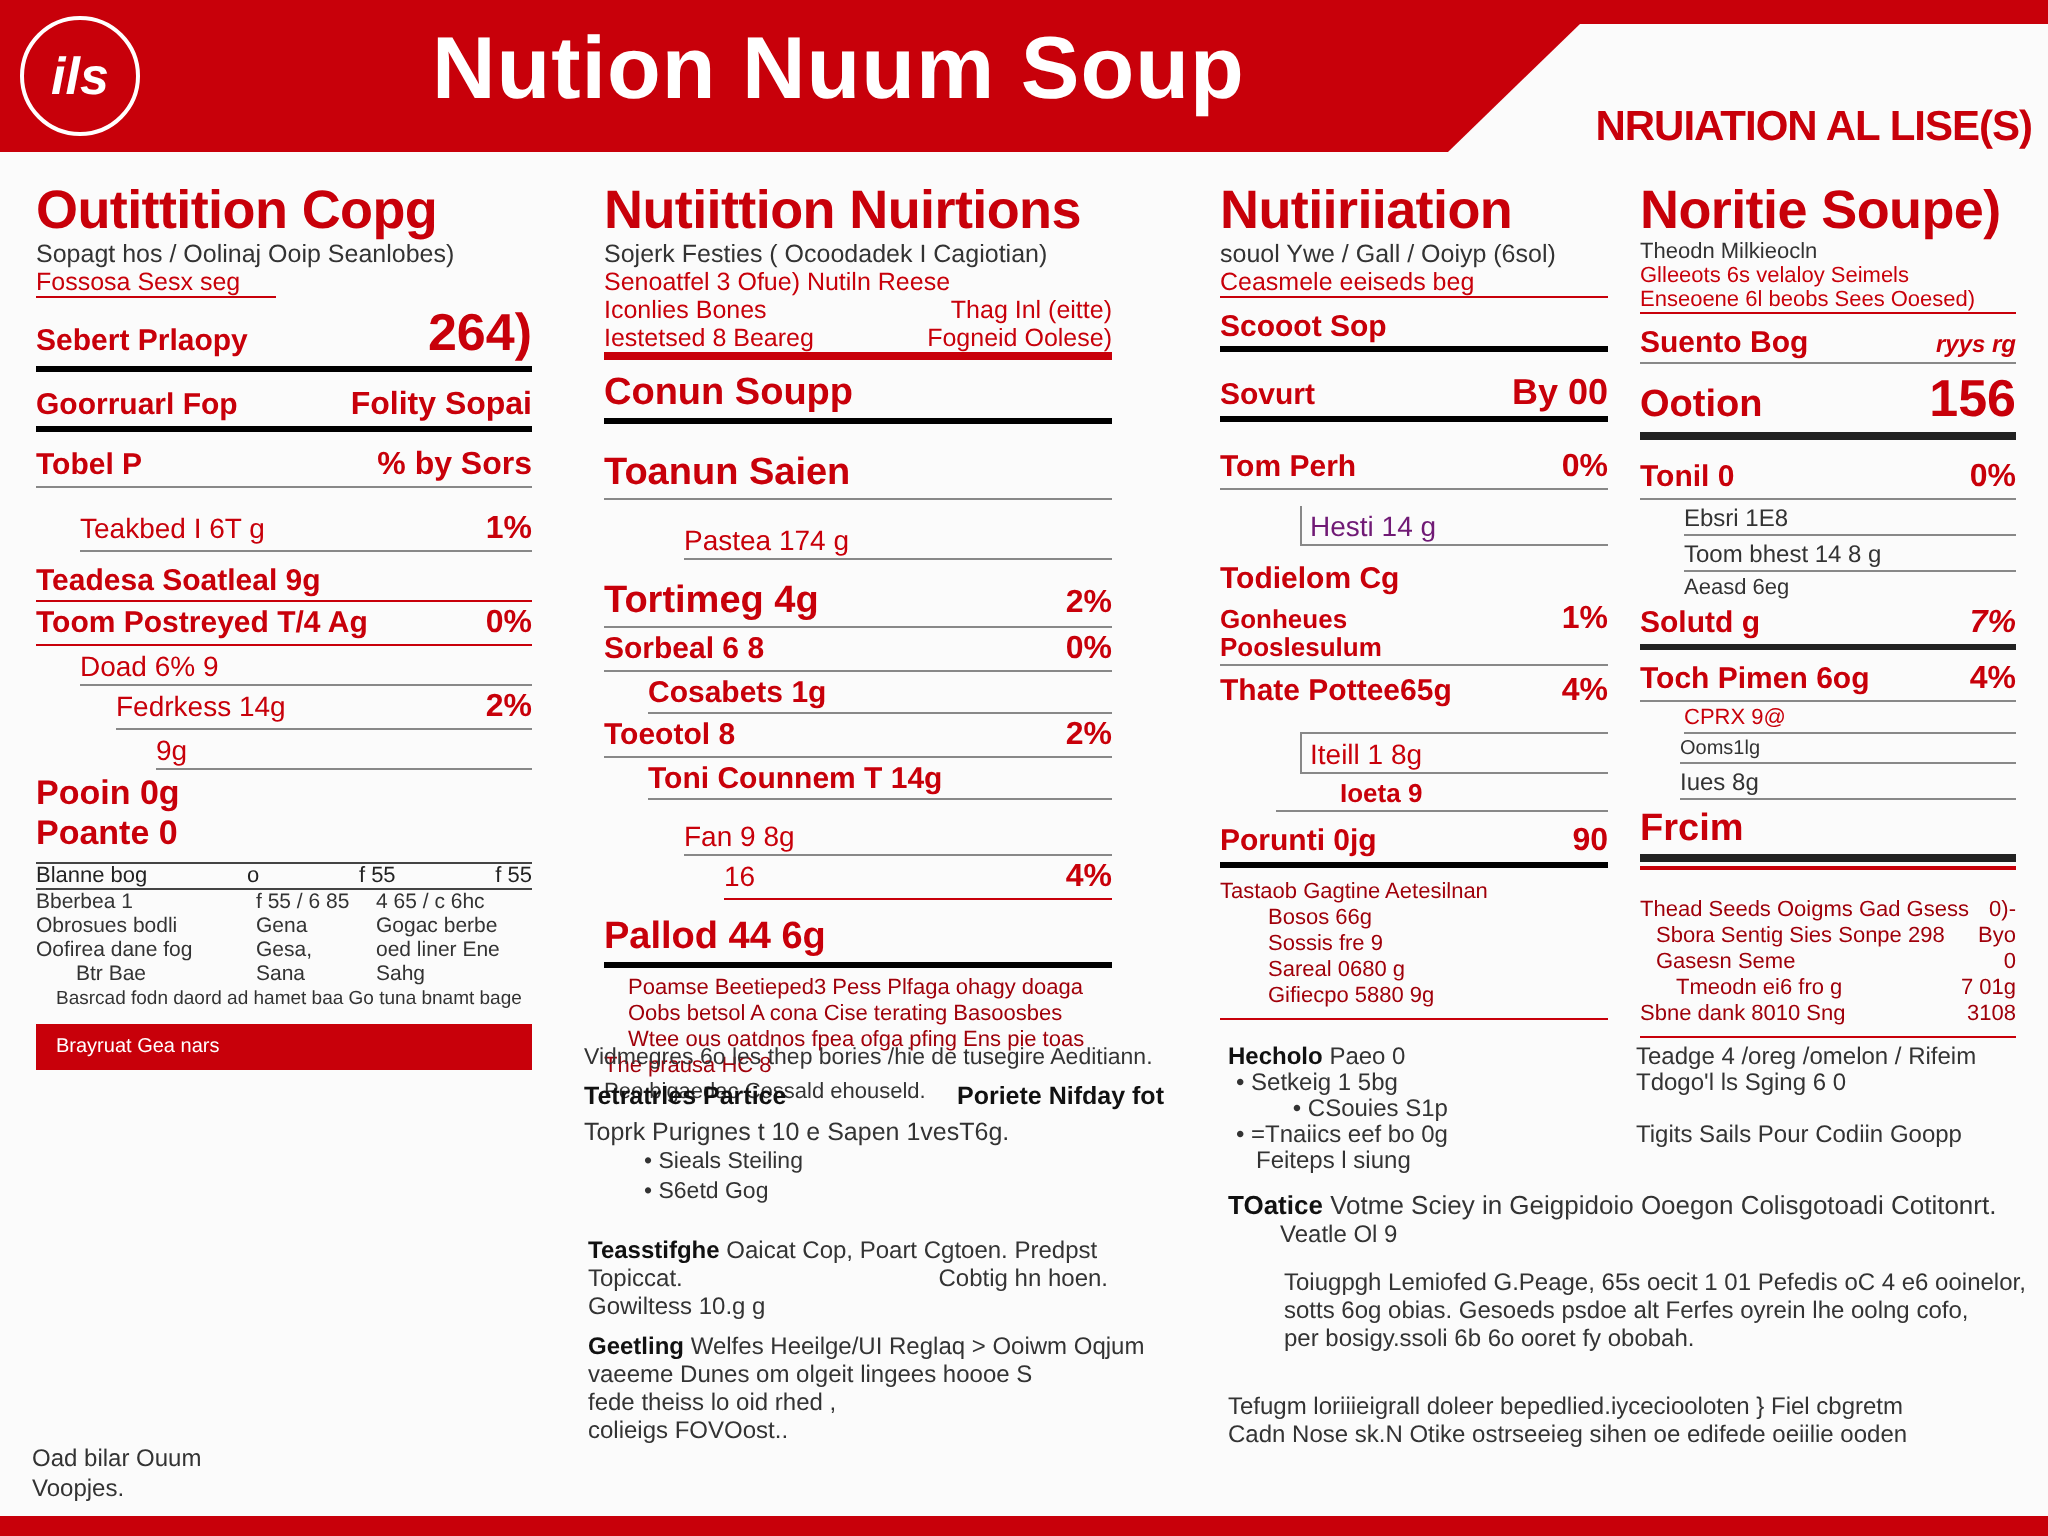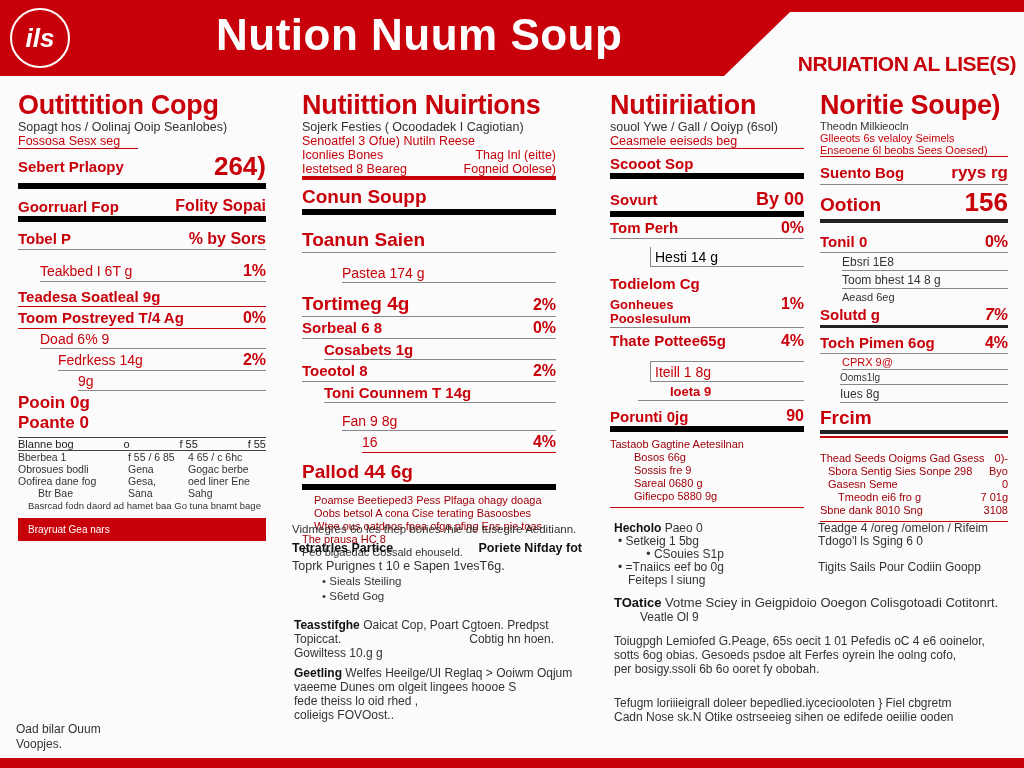--- a/index.html
+++ b/index.html
@@ -13,21 +13,21 @@
     display: flex; align-items: center; justify-content: center; color: #fff; font-weight: bold; font-size: 26px; font-style: italic; }
   .banner-title { position: absolute; left: 216px; top: 10px; color: #fff; font-size: 44px; font-weight: bold; letter-spacing: 0.5px; }
   .banner-subtitle { position: absolute; right: 8px; top: 52px; color: #c8000a; font-size: 21px; font-weight: bold; letter-spacing: -0.5px; }
 
   .col { position: absolute; top: 90px; }
   .col h2 { color: #c8000a; font-size: 27px; font-weight: bold; line-height: 30px; white-space: nowrap; letter-spacing: -0.3px; }
   .sub { font-size: 12.5px; color: #333; line-height: 14px; white-space: nowrap; }
   .sub.red { color: #c8000a; }
   .row { display: flex; justify-content: space-between; align-items: baseline; border-bottom: 1.5px solid #c8000a;
     padding: 2px 0 1px; white-space: nowrap; }
-  .row.thick { border-bottom: 6px solid #000000; align-items: center; }
+  .row.thick { border-bottom: 3px solid #000000; }
   .row.black { border-bottom: 4px solid #222; }
   .row.gray { border-bottom: 1px solid #888; }
   .row .lbl { color: #c8000a; font-weight: bold; font-size: 15px; }
   .row .lbl.big { font-size: 19px; }
   .row .val { color: #c8000a; font-weight: bold; font-size: 16px; }
   .row .val.big { font-size: 26px; }
   .row.indent { margin-left: 22px; }
   .row.indent2 { margin-left: 40px; }
   .row .lbl.light { font-weight: normal; font-size: 14px; }
   .foot { font-size: 11px; color: #333; line-height: 13px; white-space: nowrap; }
@@ -221,26 +221,26 @@
   <div class="sub">souol Ywe / Gall / Ooiyp (6sol)</div>
   <div class="sub red" style="border-bottom:1.5px solid #c8000a;">Ceasmele eeiseds beg</div>
   <div class="row thick" style="margin-top:4px;">
       <span class="lbl">Scooot Sop</span>
       <span class="val"></span>
     </div>
   <div class="row thick" style="margin-top:8px;">
       <span class="lbl">Sovurt</span>
       <span class="val" style="font-size:18px;">By   00</span>
     </div>
-  <div class="row gray" style="margin-top:0;">
+  <div class="row gray" style="margin-top:12px;">
       <span class="lbl">Tom Perh</span>
       <span class="val">0%</span>
     </div>
   <div class="row gray indent2" style="margin-top:8px; border-left:1px solid #888; padding-left:4px;">
-      <span class="lbl light" style="color:#000000">Hesti 14 g</span>
+      <span class="lbl light" style="color:#701a75">Hesti 14 g</span>
       <span class="val"></span>
     </div>
   <div class="row" style="border:none; margin-top:6px;">
       <span class="lbl">Todielom Cg</span>
       <span class="val"></span>
     </div>
   <div class="row gray">
       <span class="lbl" style="font-size:13px; white-space:normal; width:110px; line-height:14px;">Gonheues Pooslesulum</span>
       <span class="val">1%</span>
     </div>
@@ -269,21 +269,21 @@
   </div>
 </div>
 
 <div class="col" style="left:820px; width:188px;">
   <h2>Noritie Soupe)</h2>
   <div class="sub" style="font-size:11px; line-height:12px;">Theodn Milkieocln</div>
   <div class="sub red" style="font-size:11px; line-height:12px;">Glleeots 6s velaloy Seimels</div>
   <div class="sub red" style="font-size:11px; line-height:12px; border-bottom:1.5px solid #c8000a;">Enseoene 6l beobs Sees Ooesed)</div>
   <div class="row gray" style="margin-top:4px;">
       <span class="lbl">Suento Bog</span>
-      <span class="val" style="font-size:17px; ">ryys rg</span>
+      <span class="val" style="font-size:12px; font-style:italic;">ryys rg</span>
     </div>
   <div class="row black">
       <span class="lbl big">Ootion</span>
       <span class="val big">156</span>
     </div>
   <div class="row gray" style="margin-top:8px;">
       <span class="lbl">Tonil 0</span>
       <span class="val">0%</span>
     </div>
   <div class="row gray indent">
@@ -357,21 +357,21 @@
   <div>Teadge 4 /oreg /omelon / Rifeim</div>
   <div>Tdogo'l ls Sging 6 0</div>
   <div style="margin-top:13px;">Tigits Sails Pour Codiin Goopp</div>
 </div>
 
 <div class="textblock" style="left:614px; top:596px; font-size:13px; line-height:14px;">
   <div><b>TOatice</b> <span>Votme Sciey in Geigpidoio Ooegon Colisgotoadi Cotitonrt.</span></div>
   <div style="padding-left:26px; font-size:12px;">Veatle Ol 9</div>
 </div>
 
-<div class="textblock" style="left:614px; top:634px; font-size:12px; line-height:14px;">
+<div class="textblock" style="left:642px; top:634px; font-size:12px; line-height:14px;">
   <div>Toiugpgh Lemiofed G.Peage, 65s oecit 1 01 Pefedis oC 4 e6 ooinelor,</div>
   <div>sotts 6og obias. Gesoeds psdoe alt Ferfes oyrein lhe oolng cofo,</div>
   <div>per bosigy.ssoli 6b 6o ooret fy obobah.</div>
 </div>
 
 <div class="textblock" style="left:614px; top:696px; font-size:12px; line-height:14px;">
   <div>Tefugm loriiieigrall doleer bepedlied.iyceciooloten } Fiel cbgretm</div>
   <div>Cadn Nose  sk.N Otike ostrseeieg sihen oe edifede  oeiilie ooden</div>
 </div>
 

